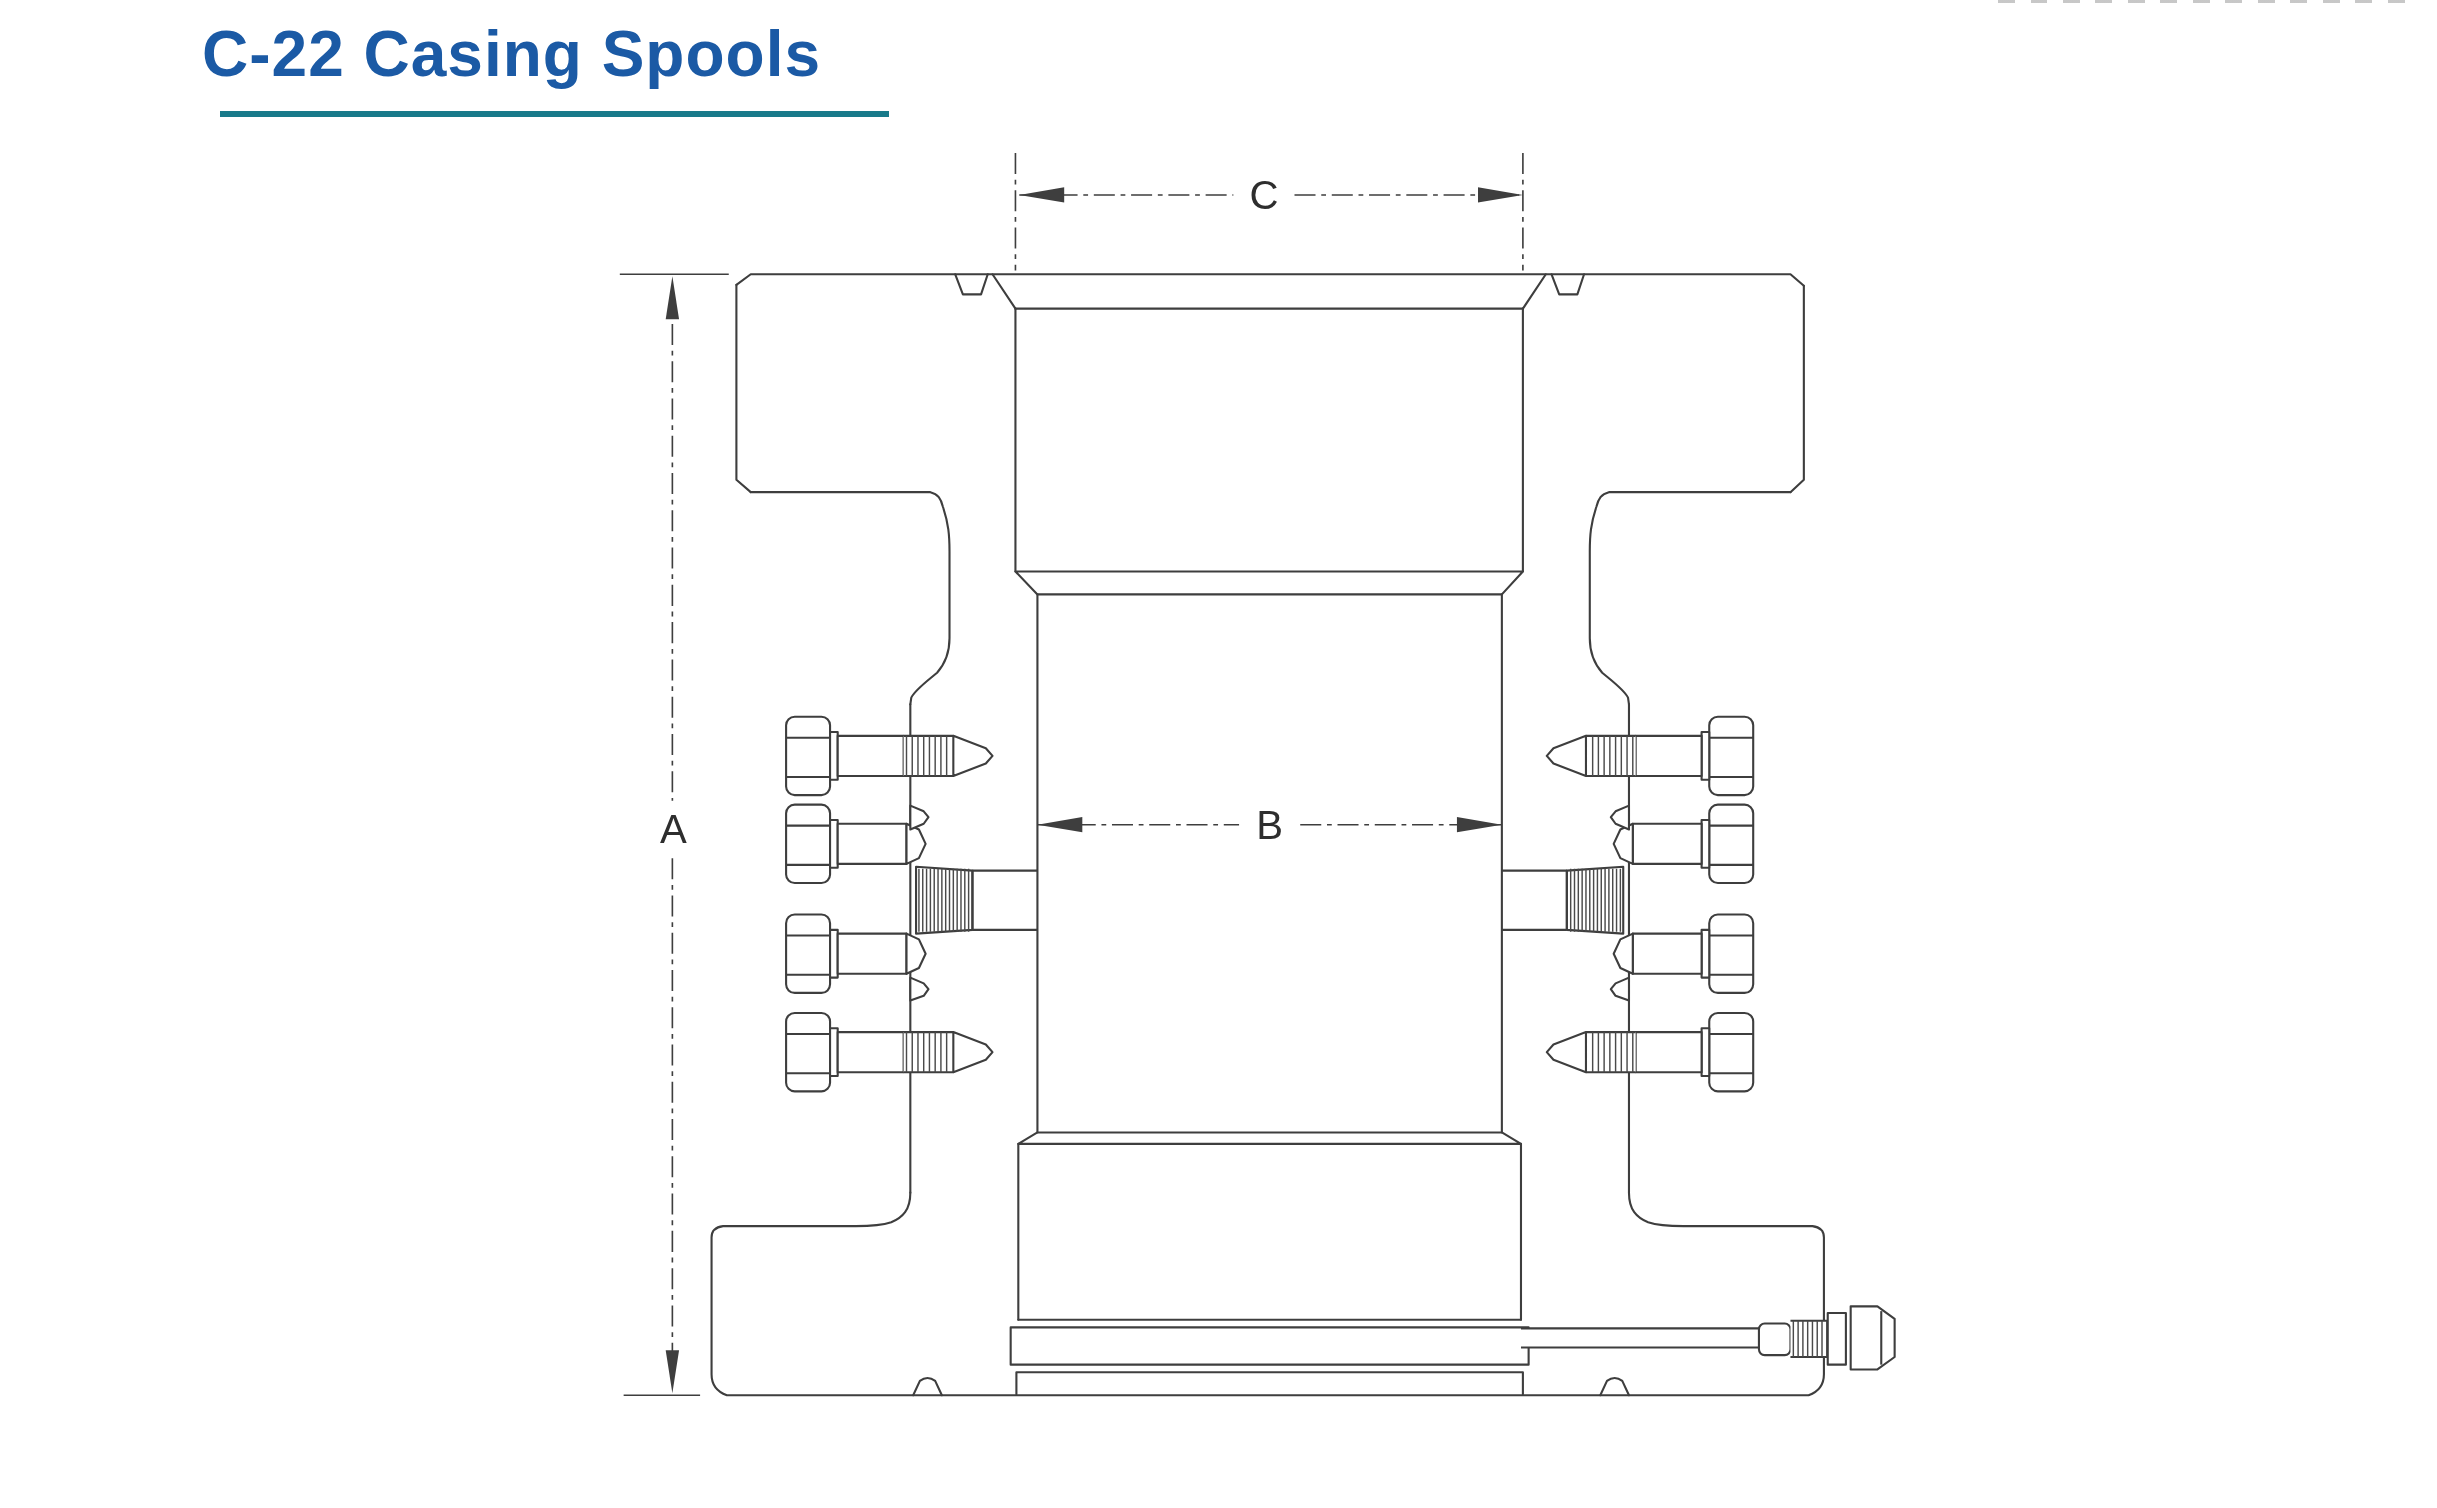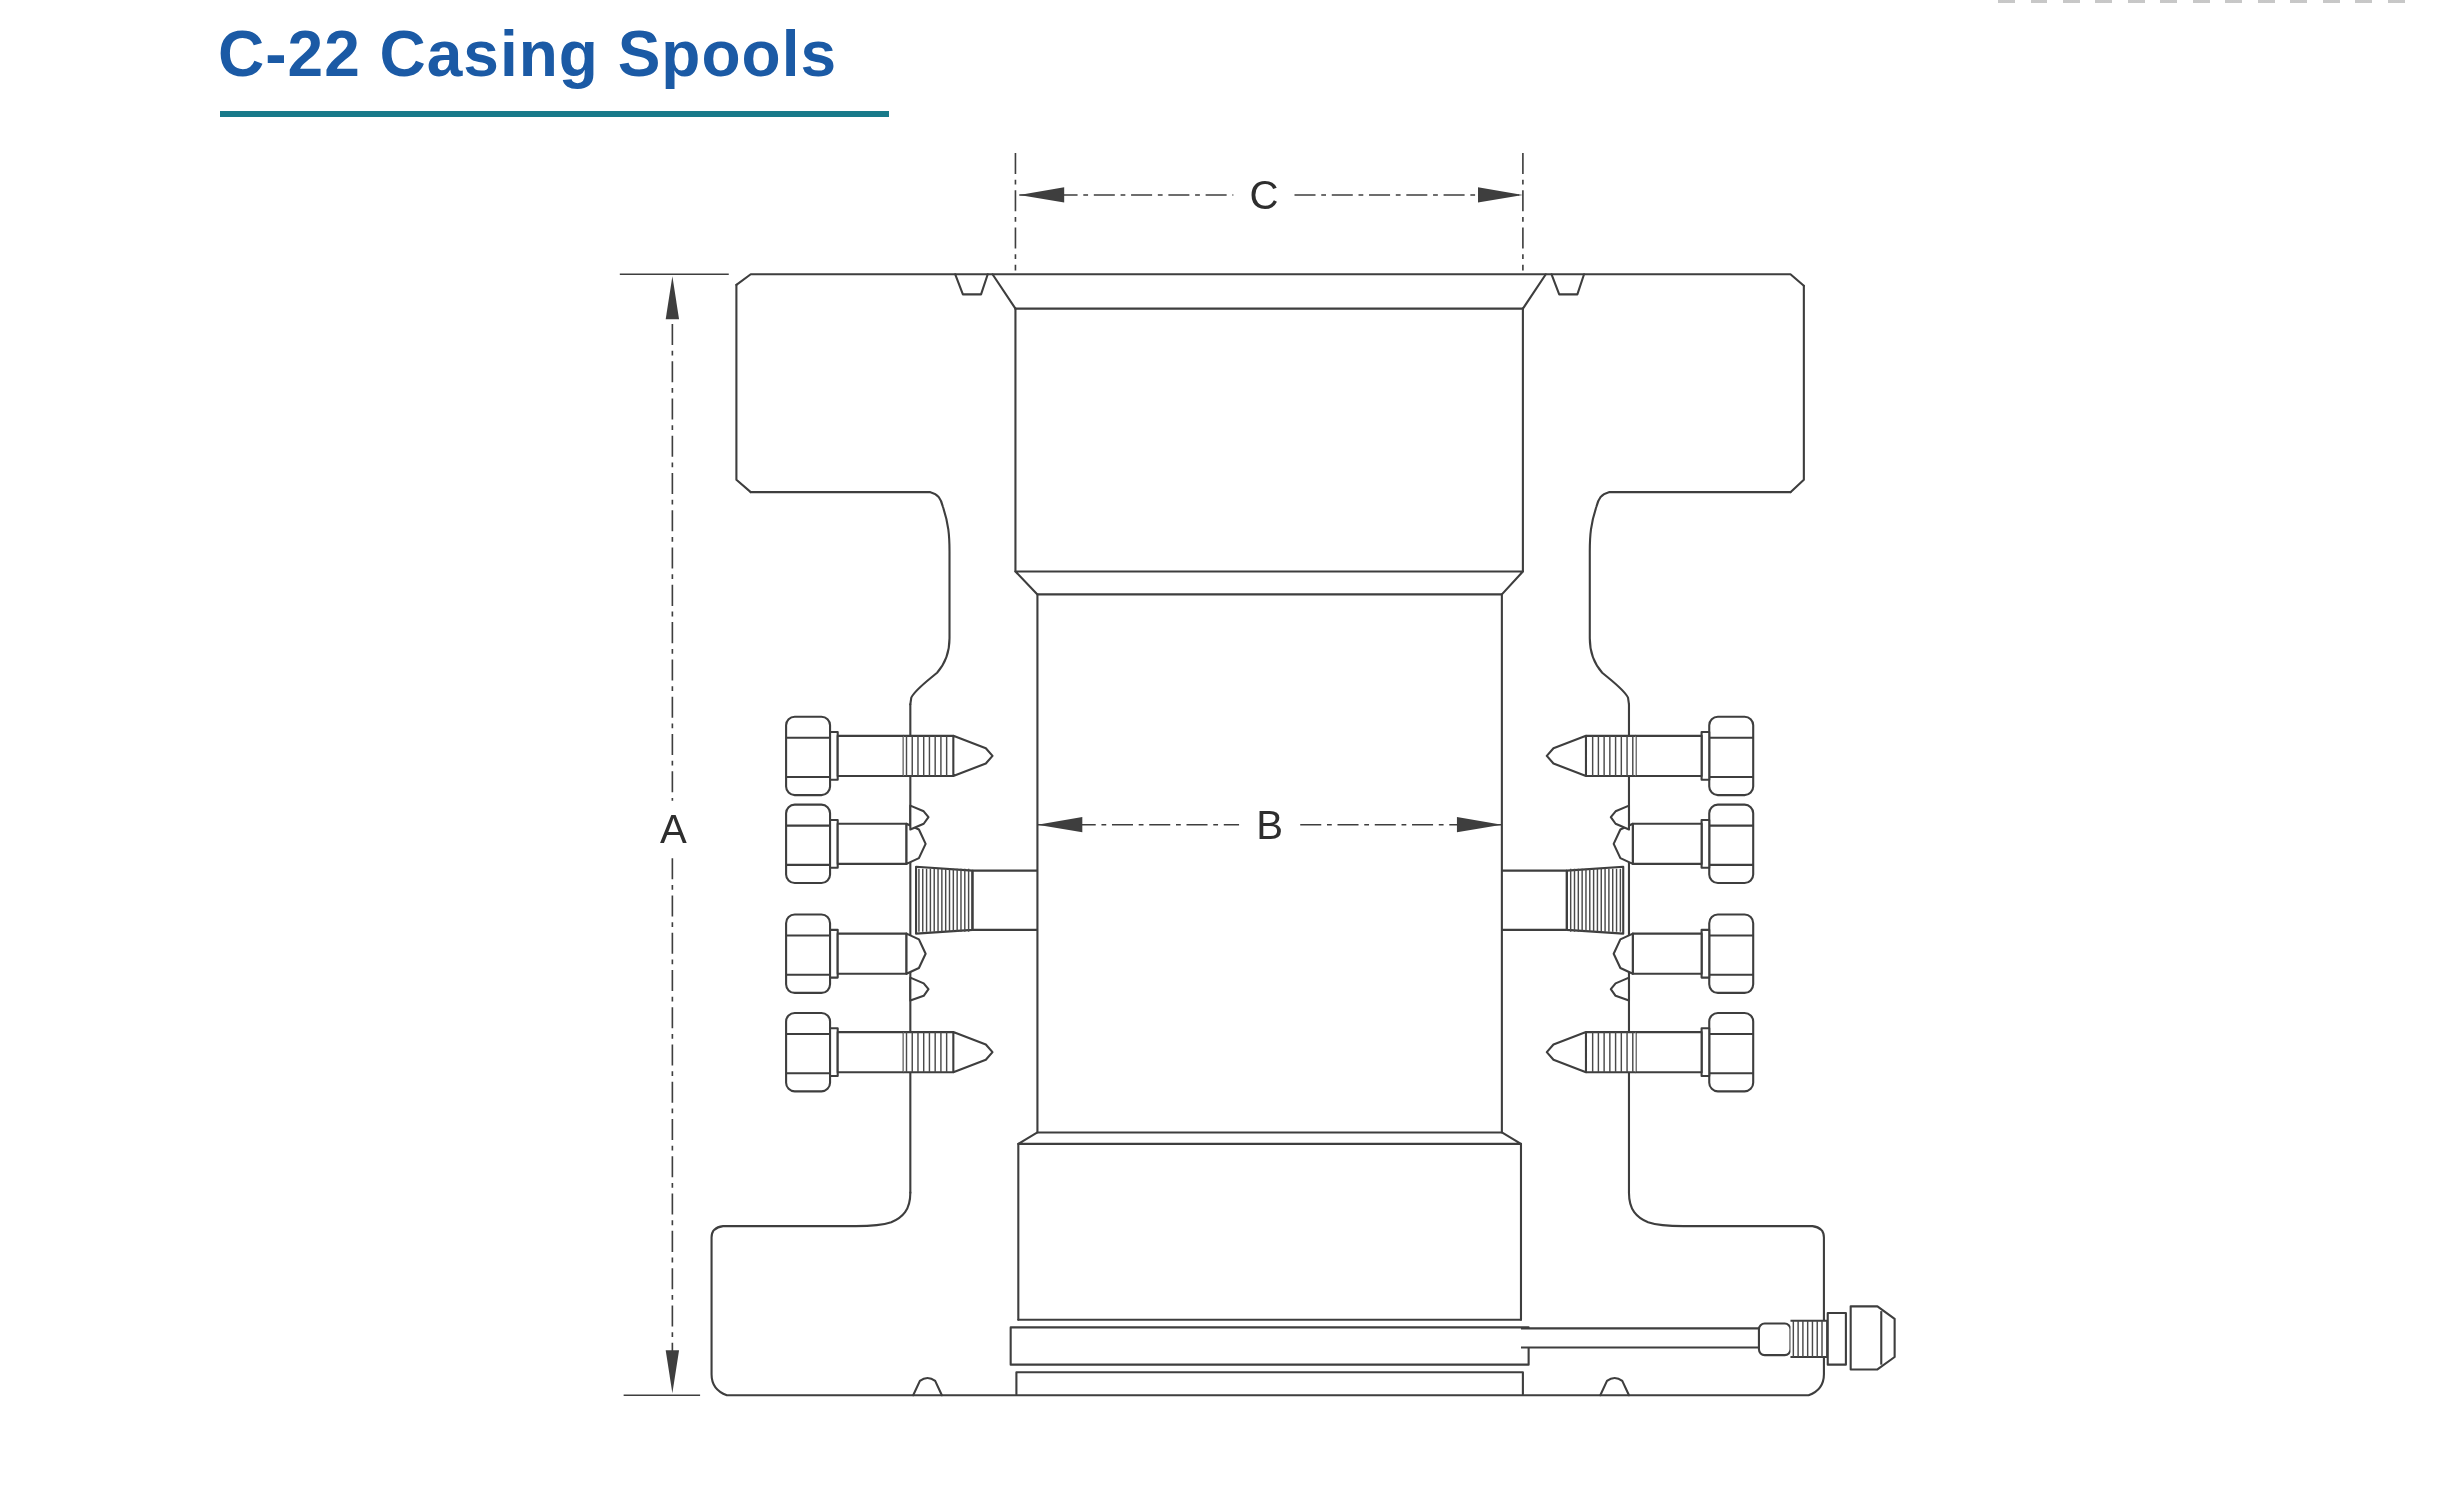--- a/index.html
+++ b/index.html
@@ -1,21 +1,21 @@
 <!DOCTYPE html>
 <html><head>
 <meta charset="utf-8">
 <style>
   html,body{margin:0;padding:0;}
   body{
     width:2438px;height:1508px;position:relative;background:#ffffff;
     font-family:"Liberation Sans", sans-serif;overflow:hidden;
   }
   .page-title{
-    position:absolute;left:218px;top:17px;margin:0;
+    position:absolute;left:202px;top:17px;margin:0;
     font-size:64px;font-weight:bold;color:#1b5aa5;letter-spacing:1px;
     font-family:"Liberation Sans", sans-serif;
   }
   .title-underline{
     position:absolute;left:220px;top:111px;width:669px;height:5.7px;
     background:#187a8a;
   }
   .scan-artifact{
     position:absolute;left:1998px;top:0;width:421px;height:2.9px;opacity:.55;
     background:repeating-linear-gradient(90deg,#9a9a9a 0 17px,transparent 17px 32.5px);

